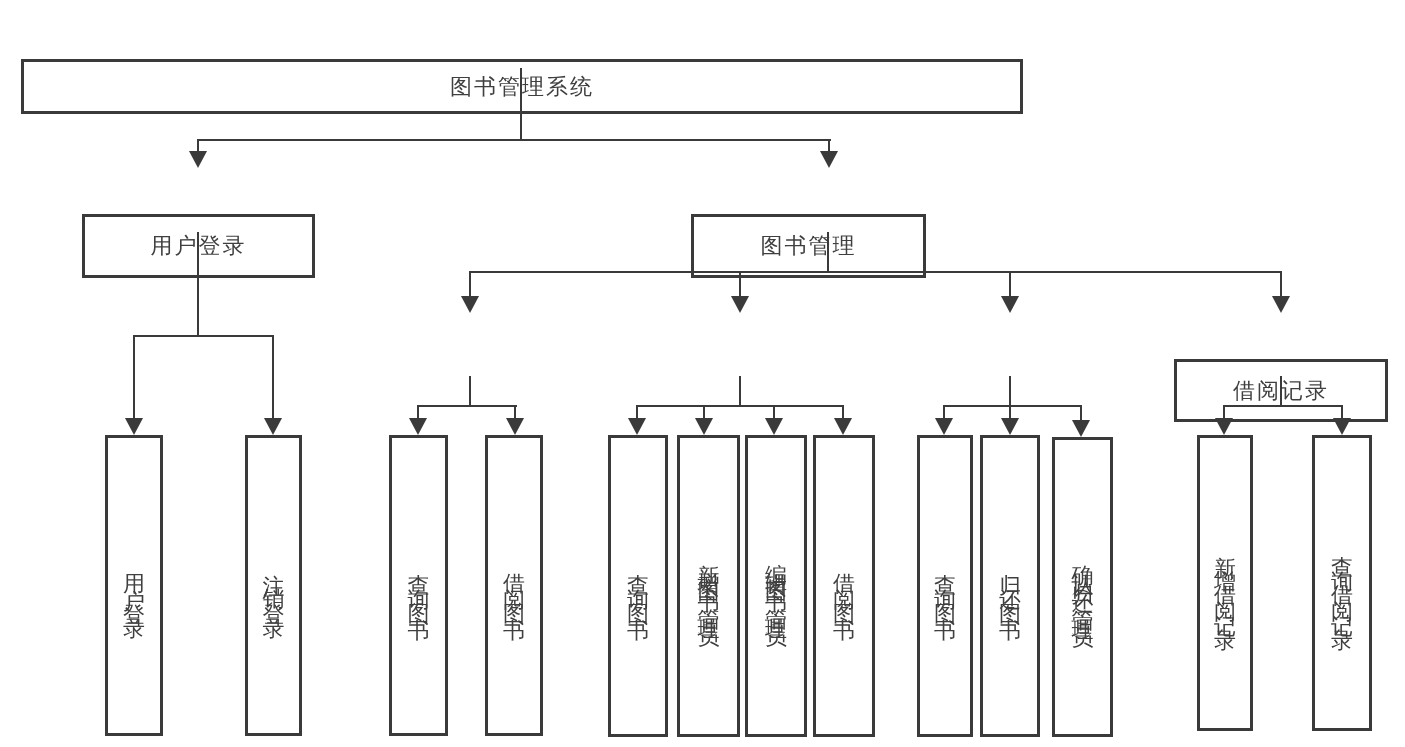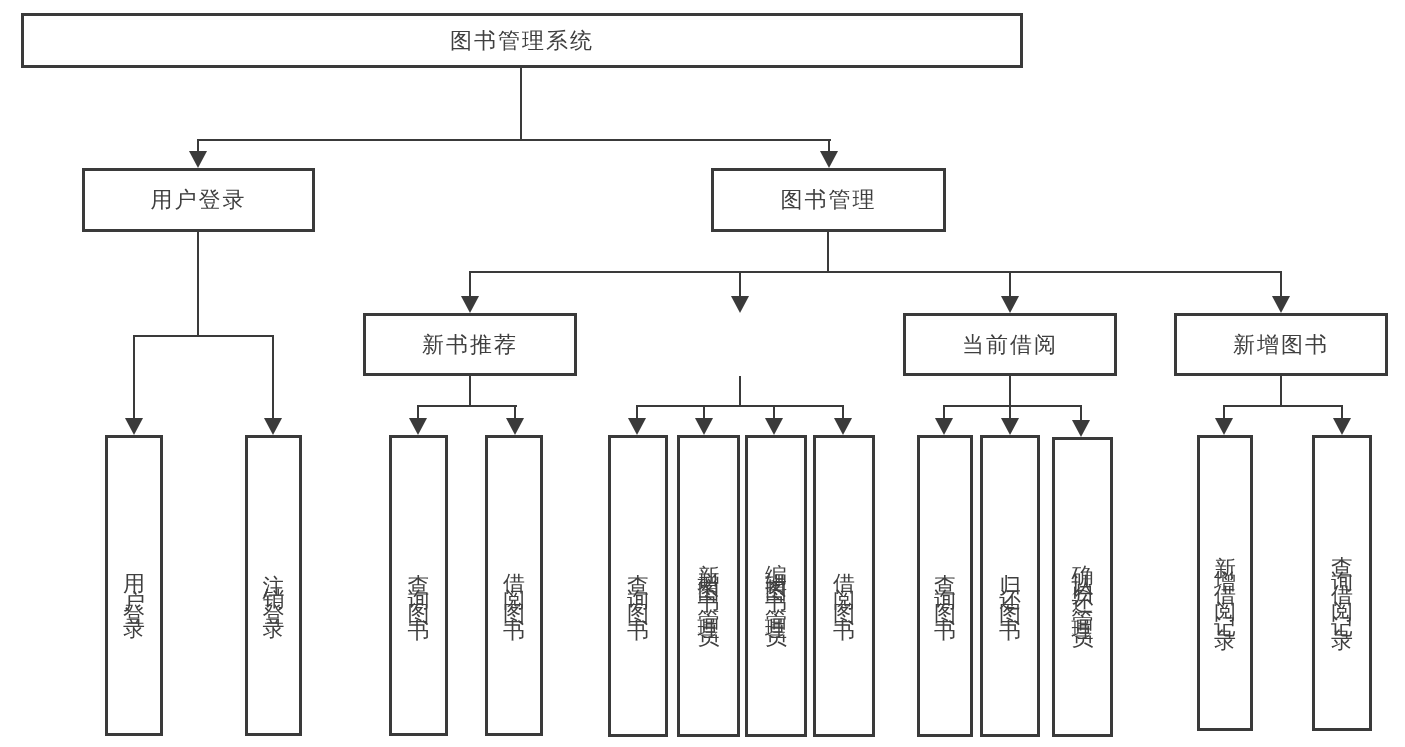--- a/index.html
+++ b/index.html
@@ -16,20 +16,21 @@
     position: absolute;
     box-sizing: border-box;
     border: 3px solid #3a3a3a;
     background: #ffffff;
     display: flex;
     align-items: center;
     justify-content: center;
     font-size: 22px;
     letter-spacing: 2px;
     color: #3f3f3f;
+    margin-top: 46px;
   }
   .col {
     position: absolute;
     box-sizing: border-box;
     border: 3px solid #3a3a3a;
     background: #ffffff;
     display: flex;
     align-items: center;
     justify-content: center;
   }
@@ -64,32 +65,26 @@
 
 <div id="canvas">
 
   <div class="box" style="left:21px; top:13px; width:1002px; height:55px;">
     <span>图书管理系统</span>
   </div>
 
   <div class="box" style="left:82px; top:168px; width:233px; height:64px;">
     <span>用户登录</span>
   </div>
-  <div class="box" style="left:711px; top:168px; width:235px; height:64px;">
+  <div class="box" style="left:691px; top:168px; width:235px; height:64px;">
     <span>图书管理</span>
   </div>
 
-  <div class="box" style="left:363px; top:313px; width:214px; height:63px;">
-    <span>新书推荐</span>
-  </div>
-  <div class="box" style="left:903px; top:313px; width:214px; height:63px;">
-    <span>当前借阅</span>
-  </div>
   <div class="box" style="left:1174px; top:313px; width:214px; height:63px;">
-    <span>新增图书</span>
+    <span>借阅记录</span>
   </div>
 
   <div class="col" style="left:105px; top:435px; width:58px; height:301px;">
     <span class="vtext" style="letter-spacing: 15px;">用户登录</span>
   </div>
   <div class="col" style="left:245px; top:435px; width:57px; height:301px;">
     <span class="vtext" style="letter-spacing: 15px;">注销登录</span>
   </div>
 
   <div class="col" style="left:389px; top:435px; width:59px; height:301px;">

